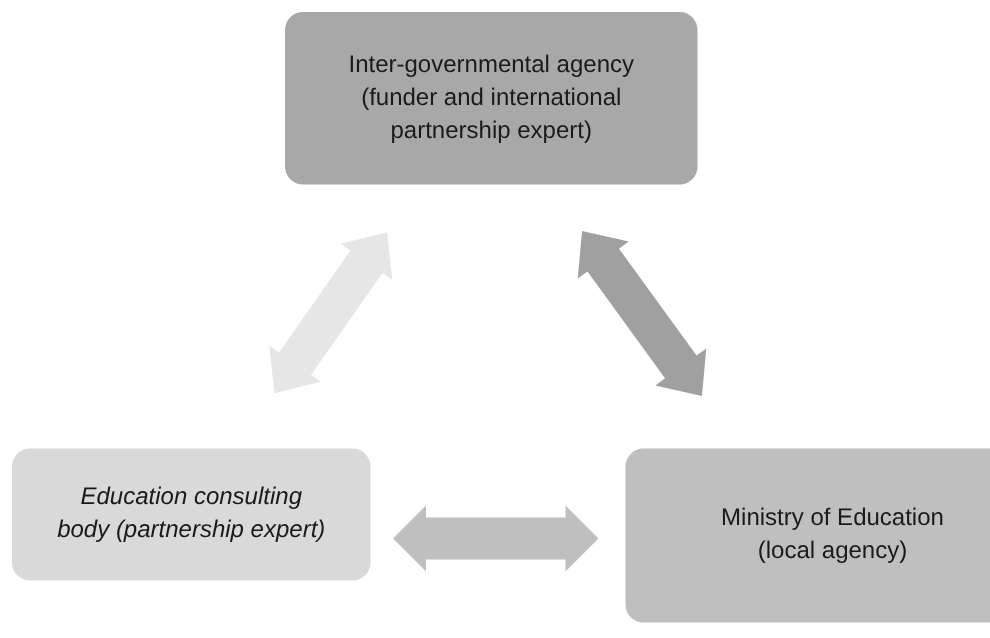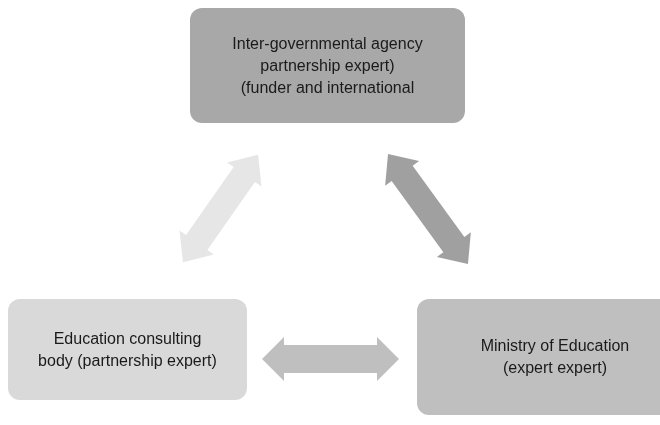--- a/index.html
+++ b/index.html
@@ -43,22 +43,23 @@
     left: 190px;
     top: 8px;
     width: 275px;
     height: 115px;
     background: var(--color-box-top, #a8a8a8);
   }
   .node-bottom-left {
     left: 8px;
     top: 299px;
     width: 239px;
-    height: 101px;
+    height: 88px;
     background: var(--color-box-bottom-left, #d9d9d9);
+    font-style: italic;
   }
   .node-bottom-right {
     left: 417px;
     top: 299px;
     width: 276px;
     height: 116px;
     background: var(--color-box-bottom-right, #bfbfbf);
   }
 </style>
 </head>
@@ -67,27 +68,27 @@
 <div class="canvas">
 
   <svg class="arrows-layer" viewBox="0 0 660 425" xmlns="http://www.w3.org/2000/svg">
     <polygon transform="translate(220.5,208.5) rotate(-55)" points="-65.5,0 -41.5,-21 -41.5,-13 41.5,-13 41.5,-21 65.5,0 41.5,21 41.5,13 -41.5,13 -41.5,21" fill="#e7e6e6"></polygon>
     <polygon transform="translate(428,209) rotate(54)" points="-68,0 -44,-21 -44,-13 44,-13 44,-21 68,0 44,21 44,13 -44,13 -44,21" fill="#a0a0a0"></polygon>
     <polygon transform="translate(330.5,359)" points="-68.5,0 -46.5,-22 -46.5,-14 46.5,-14 46.5,-22 68.5,0 46.5,22 46.5,14 -46.5,14 -46.5,22" fill="#bfbfbf"></polygon>
   </svg>
 
   <div class="node node-top">
     <span>Inter-governmental agency</span>
+    <span>(funder and international</span>
     <span>partnership expert)</span>
-    <span>(funder and international</span>
   </div>
 
   <div class="node node-bottom-left">
     <span>Education consulting</span>
     <span>body (partnership expert)</span>
   </div>
 
   <div class="node node-bottom-right">
     <span>Ministry of Education</span>
-    <span>(expert expert)</span>
+    <span>(local agency)</span>
   </div>
 
 </div>
 
 </body></html>

